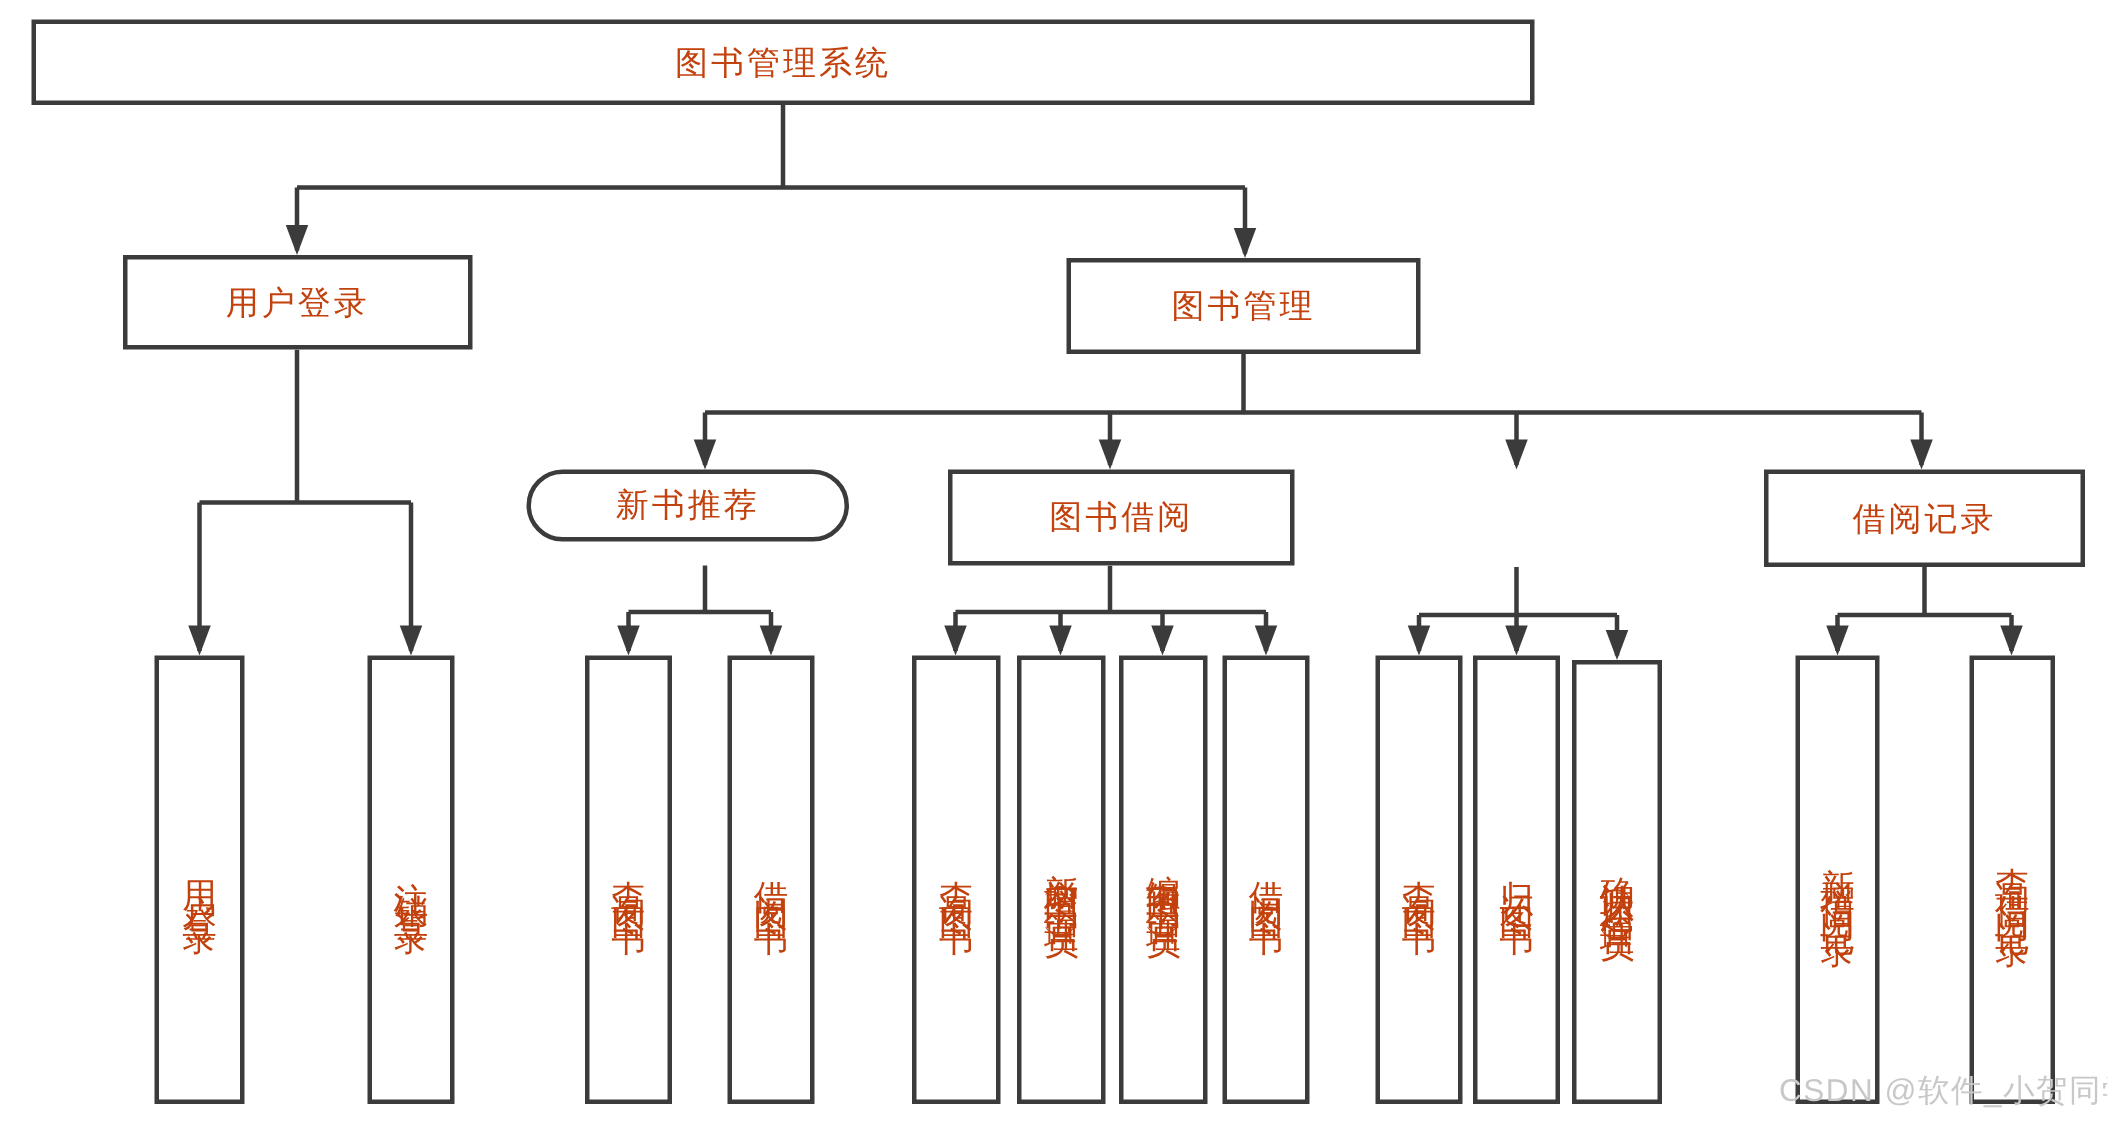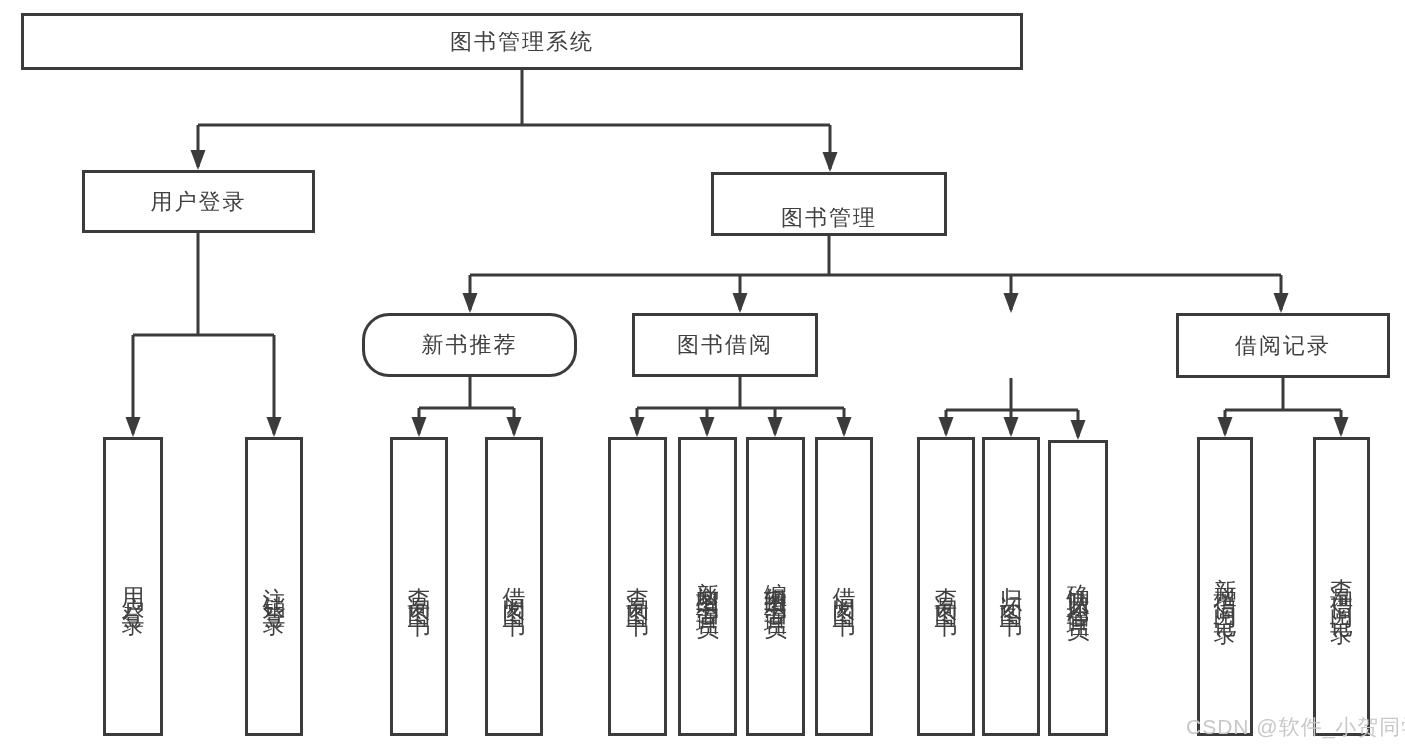--- a/index.html
+++ b/index.html
@@ -17,21 +17,21 @@
     width: 1405px; height: 747px;
   }
   .node {
     position: absolute;
     box-sizing: border-box;
     border: 3px solid #3b3b3b;
     background: #ffffff;
     display: flex;
     align-items: center;
     justify-content: center;
-    color: #404040;
+    color: #c2410c;
   }
   .node-h span {
     font-size: 22px;
     letter-spacing: 2px;
     white-space: nowrap;
   }
   .node-v span {
     writing-mode: vertical-rl;
     text-orientation: mixed;
     font-size: 23px;
@@ -98,28 +98,28 @@
     </g>
   </svg>
 
   <div class="node node-h" style="left:21px; top:13px; width:1002px; height:57px;">
     <span>图书管理系统</span>
   </div>
 
   <div class="node node-h" style="left:82px; top:170px; width:233px; height:63px;">
     <span>用户登录</span>
   </div>
-  <div class="node node-h" style="left:711px; top:172px; width:236px; height:64px;align-items:flex-end;">
+  <div class="node node-h" style="left:711px; top:172px; width:236px; height:64px;">
     <span>图书管理</span>
   </div>
 
-  <div class="node node-h" style="left:362px; top:313px; width:215px; height:64px;border-radius:27px;">
+  <div class="node node-h" style="left:351px; top:313px; width:215px; height:48px;border-radius:27px;">
     <span>新书推荐</span>
   </div>
-  <div class="node node-h" style="left:632px; top:313px; width:186px; height:64px;">
+  <div class="node node-h" style="left:632px; top:313px; width:231px; height:64px;">
     <span>图书借阅</span>
   </div>
   <div class="node node-h" style="left:1176px; top:313px; width:214px; height:65px;">
     <span>借阅记录</span>
   </div>
 
   <div class="node node-v" style="left:103px; top:437px; width:60px; height:299px;">
     <span>用户登录</span>
   </div>
   <div class="node node-v" style="left:245px; top:437px; width:58px; height:299px;">

